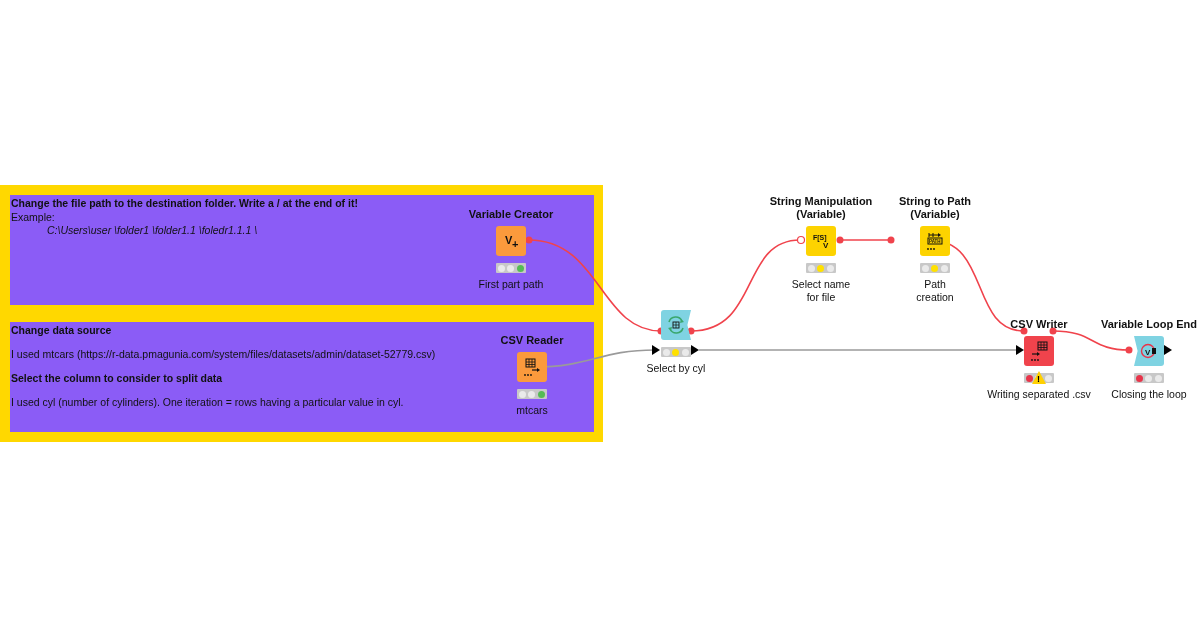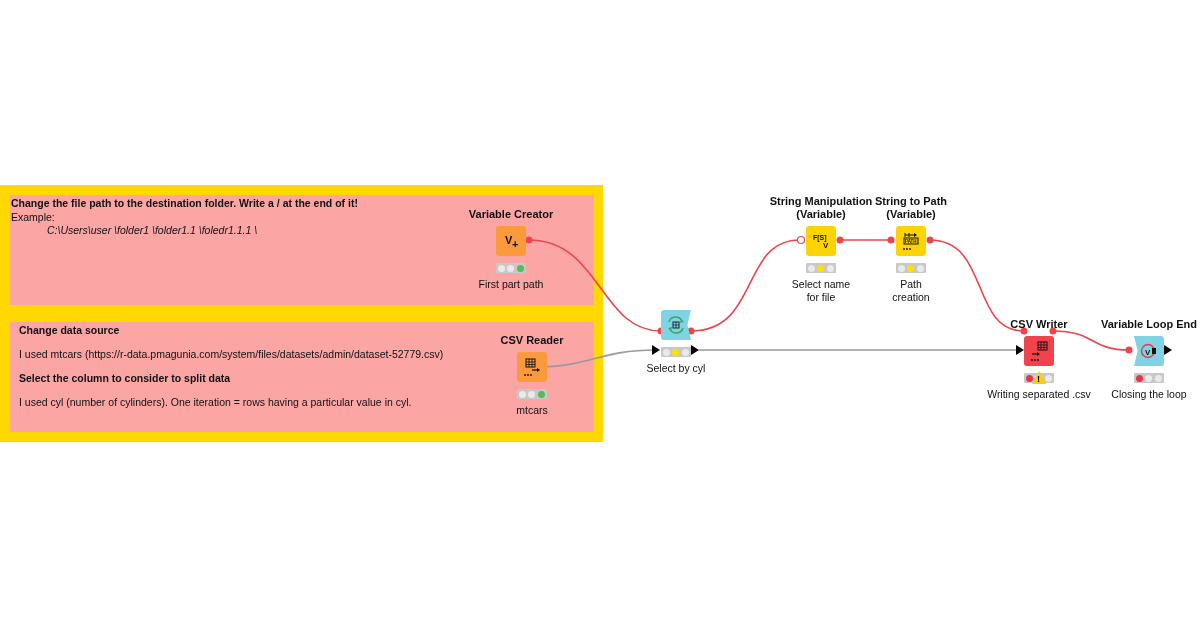--- a/index.html
+++ b/index.html
@@ -1,30 +1,30 @@
 <!DOCTYPE html>
 <html><head>
 <meta charset="utf-8">
 <style>
   html, body { margin: 0; padding: 0; }
   body {
     width: 1200px; height: 630px; background: #ffffff; position: relative; overflow: hidden;
     font-family: "Liberation Sans", sans-serif; color: #111;
   }
   .annotation {
-    position: absolute; box-sizing: border-box; background: #fca5a5;
+    position: absolute; box-sizing: border-box; background: #8b5cf6;
     border: 10px solid #ffd800; border-right-width: 9px;
   }
   .annotation .body { position: absolute; left: 0; top: 0; right: 0; bottom: 0; padding: 2px 0 0 1px; font-size: 10.5px; line-height: 13px; }
   .annotation .b { font-weight: bold; }
   .annotation .i { font-style: italic; padding-left: 36px; }
   .annotation p { margin: 0; }
   #ann1 { left: 0; top: 185px; width: 603px; height: 130px; }
   #ann2 { left: 0; top: 315px; width: 603px; height: 127px; border-top-width: 7px; }
-  #ann2 .body p { margin-bottom: 11px; padding-left: 8px; }
+  #ann2 .body p { margin-bottom: 11px; }
 
   svg#wires { position: absolute; left: 0; top: 0; width: 1200px; height: 630px; }
 
   .node { position: absolute; width: 120px; margin-left: -60px; text-align: center; }
   .node .title { font-size: 11px; font-weight: bold; line-height: 13px; height: 26px; display: flex; align-items: flex-end; justify-content: center; white-space: nowrap; text-align: center; }
   .node .icon-box { position: relative; width: 30px; height: 30px; margin: 5px auto 0; border-radius: 3px; }
   .node .status { width: 30px; height: 10px; margin: 7px auto 0; background: #c8c8c8; border-radius: 1px; display: flex; justify-content: space-around; align-items: center; padding: 0 1px; box-sizing: border-box; position: relative; }
   .node .status span { width: 7px; height: 7px; border-radius: 50%; background: #eaeaea; display: block; }
   .node .status .g { background: #55bb55; }
   .node .status .y { background: #ffe100; }
@@ -158,21 +158,21 @@
       <span></span>
       <span class="y"></span>
       <span></span>
     </div>
   <div class="label">
     <div>Select name</div>
     <div>for file</div>
   </div>
 </div>
 
-<div class="node" style="left:911px; top:195px;">
+<div class="node" style="left:935px; top:195px;">
   <div class="title" style="flex-direction:column; align-items:center;">
     <span>String to Path</span>
     <span>(Variable)</span>
   </div>
   <div class="icon-box yellow">
     <svg class="glyph" viewBox="0 0 30 30">
       <line x1="9" y1="7" x2="9" y2="11" stroke="#111" stroke-width="1"></line>
         <line x1="9" y1="9" x2="19" y2="9" stroke="#111" stroke-width="1"></line>
       <line x1="13" y1="7" x2="13" y2="11" stroke="#111" stroke-width="1"></line>
         <polygon points="18,7 21,9 18,11" fill="#111"></polygon>

